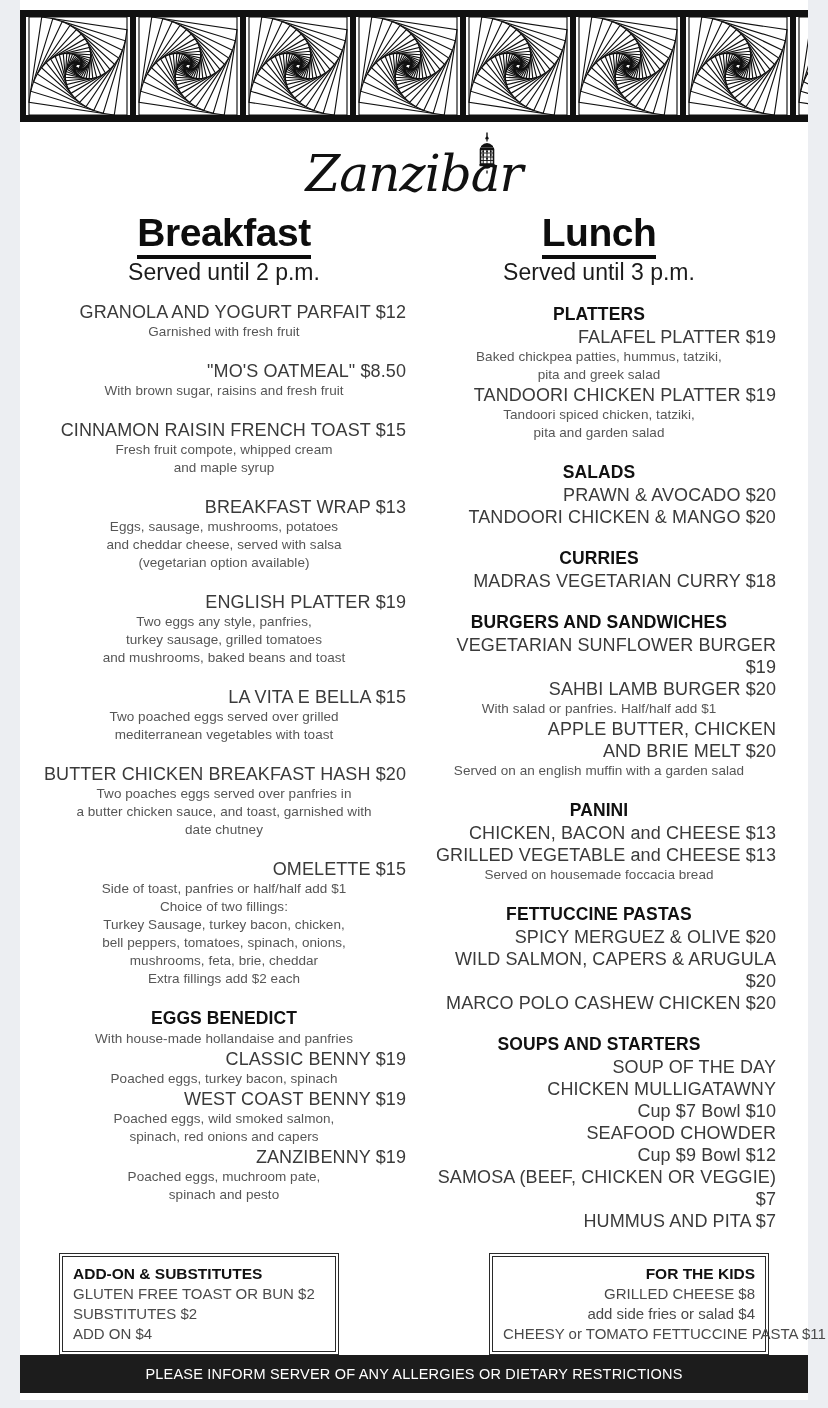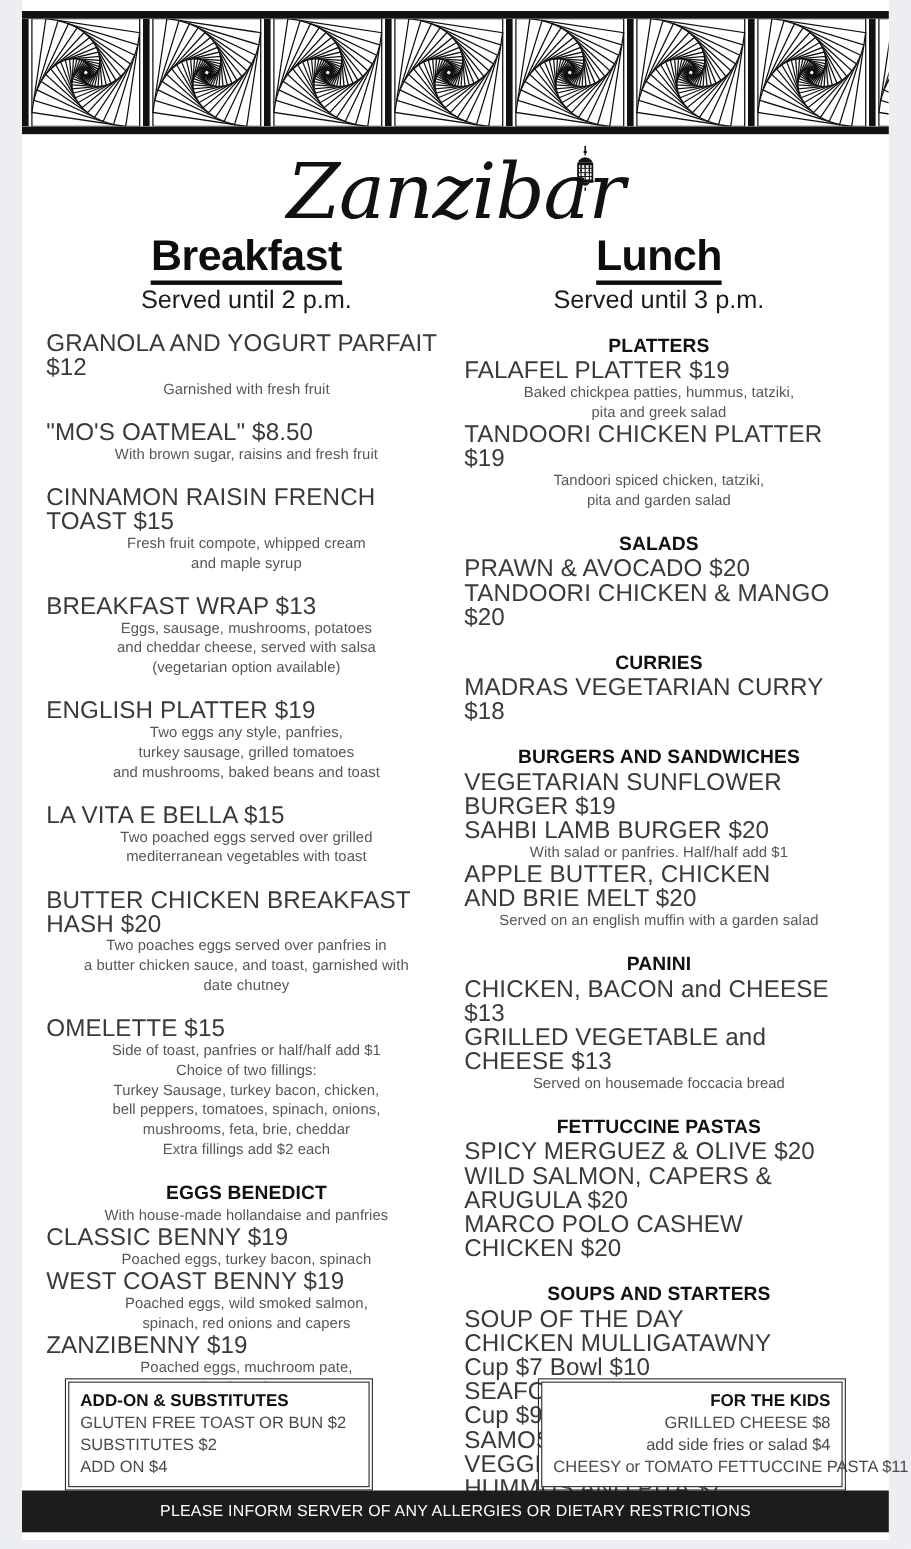--- a/index.html
+++ b/index.html
@@ -61,21 +61,21 @@
     height: 104px;
     text-align: center;
   }
   .logo-inner {
     position: relative;
     display: inline-block;
   }
   .logo-text {
     font-family: "DejaVu Serif", serif;
     font-style: italic;
-    font-size: 70px;
+    font-size: 50px;
     line-height: 96px;
     color: #111111;
     letter-spacing: -1px;
     font-weight: 400;
   }
   .lantern {
     position: absolute;
     right: 22px;
     top: 6px;
     width: 26px;
@@ -131,22 +131,22 @@
     color: #111111;
     line-height: 21px;
     margin-bottom: 1px;
     letter-spacing: 0.1px;
   }
 
   .item { margin-top: 0; }
   .item-spaced { margin-top: 19px; }
 
   .item-name {
-    text-align: left;
-    font-size: 22px;
+    text-align: right;
+    font-size: 18px;
     color: #3a3a3a;
     line-height: 22px;
     letter-spacing: 0.1px;
   }
   .item-desc {
     text-align: center;
     font-size: 13.5px;
     color: #565656;
     line-height: 18px;
     letter-spacing: 0.05px;

